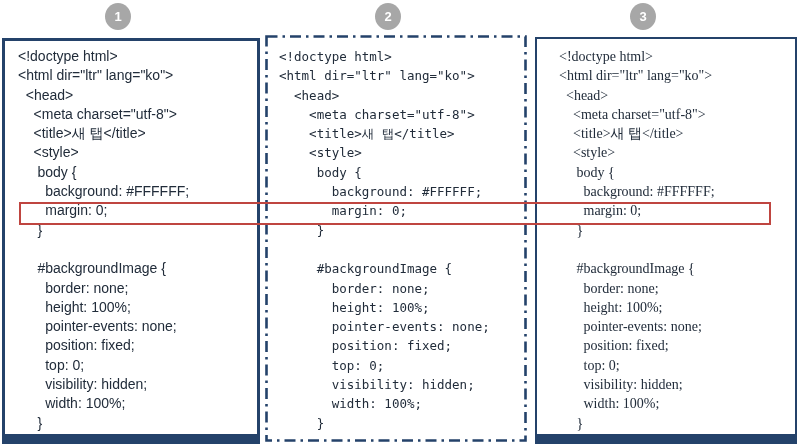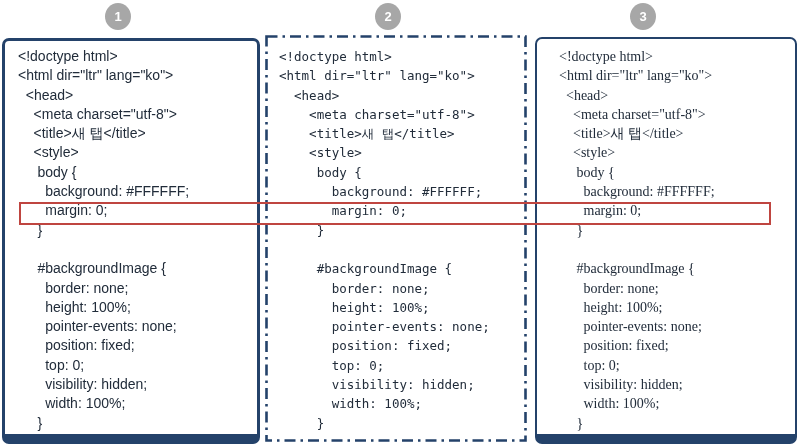--- a/index.html
+++ b/index.html
@@ -21,21 +21,21 @@
     font-size: 13px;
     font-weight: bold;
     display: flex;
     align-items: center;
     justify-content: center;
   }
   #badge-1 { left: 105px; }
   #badge-2 { left: 375px; }
   #badge-3 { left: 630px; }
 
-  .panel { position: absolute; background: #ffffff; border-radius: 7px; }
+  .panel { position: absolute; background: #ffffff; }
 
   #panel-1 {
     left: 2px; top: 38px; width: 258px; height: 406px;
     border: 3px solid var(--panel-border, #24426a);
     border-bottom-width: 10px;
   }
   #panel-2 {
     left: 265px; top: 35px; width: 262px; height: 407px;
   }
   #panel-3 {

